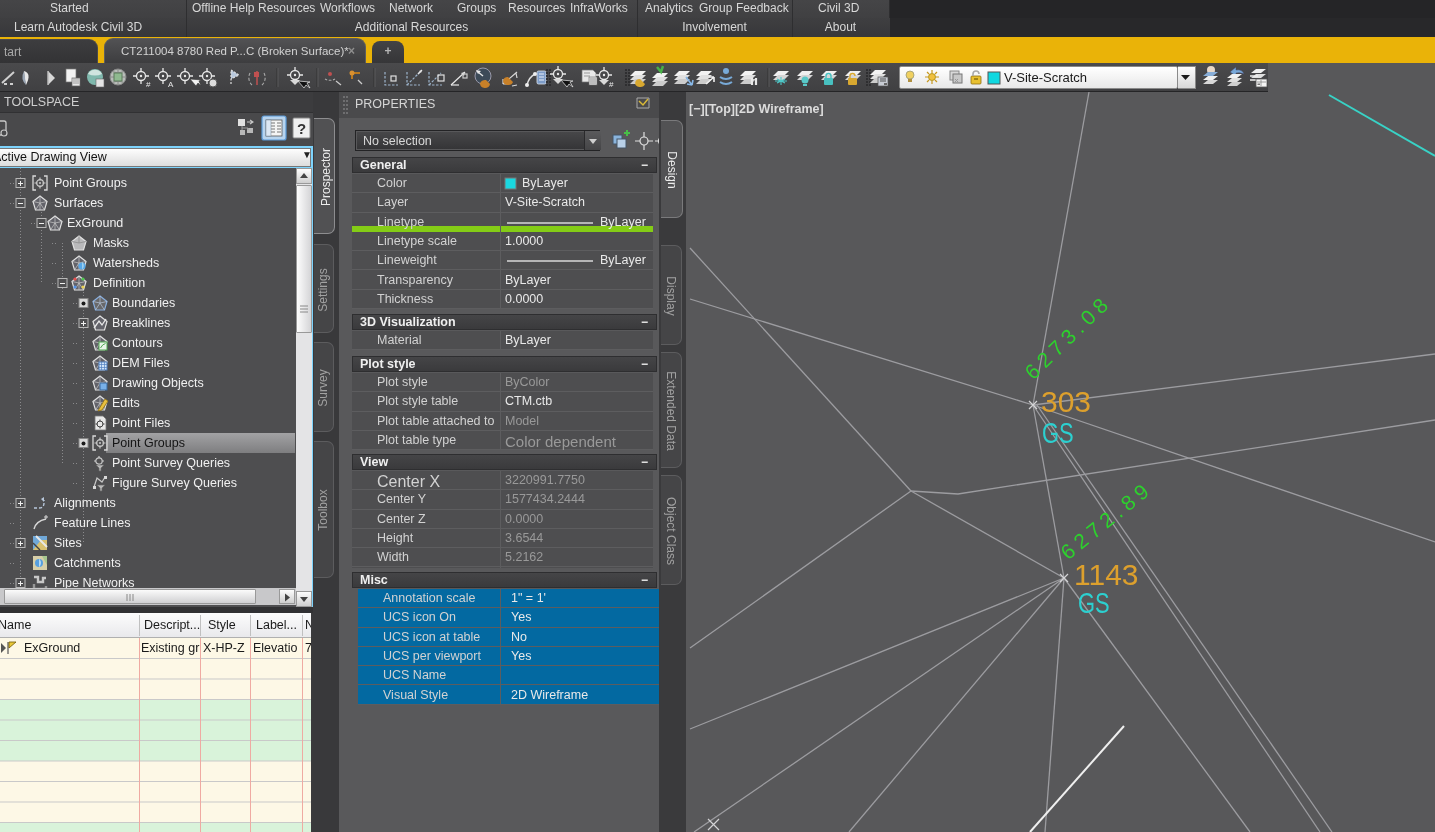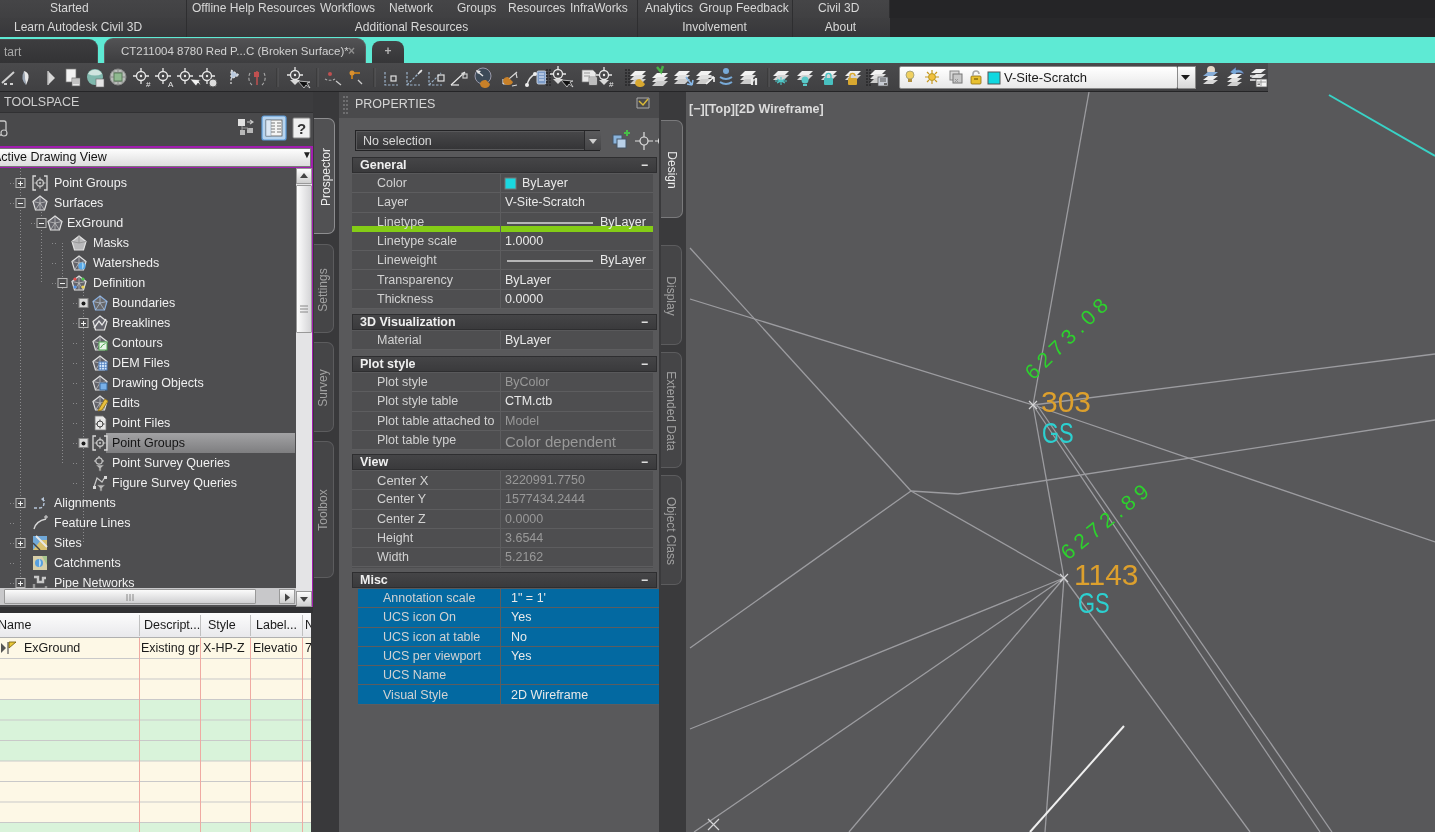--- a/index.html
+++ b/index.html
@@ -77,21 +77,21 @@
   <div class="abs" style="left:890px;top:18px;width:545px;height:19px;background:#28282a;"></div>
   <div class="abs" style="left:14px;top:20px;">Learn Autodesk Civil 3D</div>
   <div class="abs" style="left:186px;top:20px;width:451px;text-align:center;">Additional Resources</div>
   <div class="abs" style="left:637px;top:20px;width:155px;text-align:center;">Involvement</div>
   <div class="abs" style="left:792px;top:20px;width:97px;text-align:center;">About</div>
   <div class="abs" style="left:186px;top:18px;width:1px;height:19px;background:#2e2e30;"></div>
   <div class="abs" style="left:637px;top:18px;width:1px;height:19px;background:#2e2e30;"></div>
   <div class="abs" style="left:792px;top:18px;width:1px;height:19px;background:#2e2e30;"></div>
 </div>
 
-<div class="abs" id="tabbar" style="left:0;top:37px;width:1435px;height:26px;background:#5eead4;font-size:12px;">
+<div class="abs" id="tabbar" style="left:0;top:37px;width:1435px;height:26px;background:#eab308;font-size:12px;">
 
   <div class="abs" style="left:-40px;top:2px;width:138px;height:24px;background:linear-gradient(#3d3d3f,#333335);border:1px solid #4a4a4c;border-bottom:none;border-radius:9px 9px 0 0;color:#a9a9a9;">
     <span class="abs" style="left:43px;top:5px;">tart</span>
   </div>
 
   <div class="abs" style="left:104px;top:1px;width:262px;height:25px;background:linear-gradient(#525254,#3d3d3f);border:1px solid #5d5d5f;border-bottom:none;border-radius:9px 9px 0 0;color:#d2d2d2;">
     <span class="abs" style="left:16px;top:6px;font-size:11.5px;">CT211004 8780 Red P...C (Broken Surface)*</span>
     <span class="abs" style="left:243px;top:5px;color:#8f8f8f;font-weight:bold;">×</span>
   </div>
 
@@ -333,21 +333,21 @@
         <path d="M3,10 l5,-4 h10 l-5,4 z" fill="#f0f0f0"></path>
         <path d="M3,15 l5,-4 h10 l-5,4 z" fill="#e0e0e0"></path>
         <path d="M2,13 h8 M2,17 h8" stroke="#eee" stroke-width="1.5"></path>
         <rect x="8" y="16" width="11" height="8" fill="#f4f4f4" stroke="#555" stroke-width="0.8"></rect>
         <path d="M9,19 h9 M13,17 v6" stroke="#888" stroke-width="0.8"></path>
         <rect x="9.5" y="20.5" width="2.5" height="1.5" fill="#777"></rect>
       </g>
   </svg>
 </div>
 
-<div class="abs" id="toolspace" style="left:0;top:92px;width:313px;height:515px;background:#a21caf;">
+<div class="abs" id="toolspace" style="left:0;top:92px;width:313px;height:515px;background:#7dd3fc;">
 
   <div class="abs" style="left:0;top:0;width:313px;height:21px;background:#3c3c3e;border-bottom:1px solid #313133;">
     <span class="abs" style="left:4px;top:3px;font-size:12.5px;color:#cfcfcf;">TOOLSPACE</span>
   </div>
 
   <div class="abs" style="left:0;top:21px;width:313px;height:33px;background:#49494b;">
     <svg width="313" height="33" style="position:absolute;left:0;top:0;">
       <g>
           <rect x="-4" y="8" width="10" height="14" rx="2" fill="none" stroke="#c8c8c8" stroke-width="1.3"></rect>
           <circle cx="4" cy="20" r="3" fill="#49494b" stroke="#c8c8c8" stroke-width="1.2"></circle>
@@ -777,21 +777,21 @@
 <span class="abs" style="left:153px;top:2px;font-size:15px;color:#999999;white-space:nowrap;">Color dependent</span>
 </div>
 </div>
 <div class="abs" style="left:161px;top:281px;width:1px;height:77.2px;background:#5d5d5f;"></div>
 <div class="abs" style="left:13px;top:362px;width:305px;height:16px;background:linear-gradient(#454547,#3a3a3c);border:1px solid #2e2e30;">
 <span class="abs" style="left:7px;top:0px;font-size:12.5px;font-weight:bold;color:#efefef;">View</span>
 <span class="abs" style="left:288px;top:0px;font-size:12px;font-weight:bold;color:#efefef;">−</span>
 </div>
 <div class="abs" style="left:13px;top:379px;width:301px;height:96.5px;background:#4e4e50;">
 <div class="abs" style="left:0;top:0.0px;width:301px;height:19.3px;border-bottom:1px solid #5d5d5f;">
-<span class="abs" style="left:25px;top:2px;font-size:13px;color:#d2d2d2;white-space:nowrap;">Center X</span>
+<span class="abs" style="left:25px;top:2px;font-size:16px;color:#d2d2d2;white-space:nowrap;">Center X</span>
 <span class="abs" style="left:153px;top:2px;font-size:12.5px;color:#999999;white-space:nowrap;">3220991.7750</span>
 </div>
 <div class="abs" style="left:0;top:19.3px;width:301px;height:19.3px;border-bottom:1px solid #5d5d5f;">
 <span class="abs" style="left:25px;top:2px;font-size:12.5px;color:#d2d2d2;white-space:nowrap;">Center Y</span>
 <span class="abs" style="left:153px;top:2px;font-size:12.5px;color:#999999;white-space:nowrap;">1577434.2444</span>
 </div>
 <div class="abs" style="left:0;top:38.6px;width:301px;height:19.3px;border-bottom:1px solid #5d5d5f;">
 <span class="abs" style="left:25px;top:2px;font-size:12.5px;color:#d2d2d2;white-space:nowrap;">Center Z</span>
 <span class="abs" style="left:153px;top:2px;font-size:12.5px;color:#999999;white-space:nowrap;">0.0000</span>
 </div>

